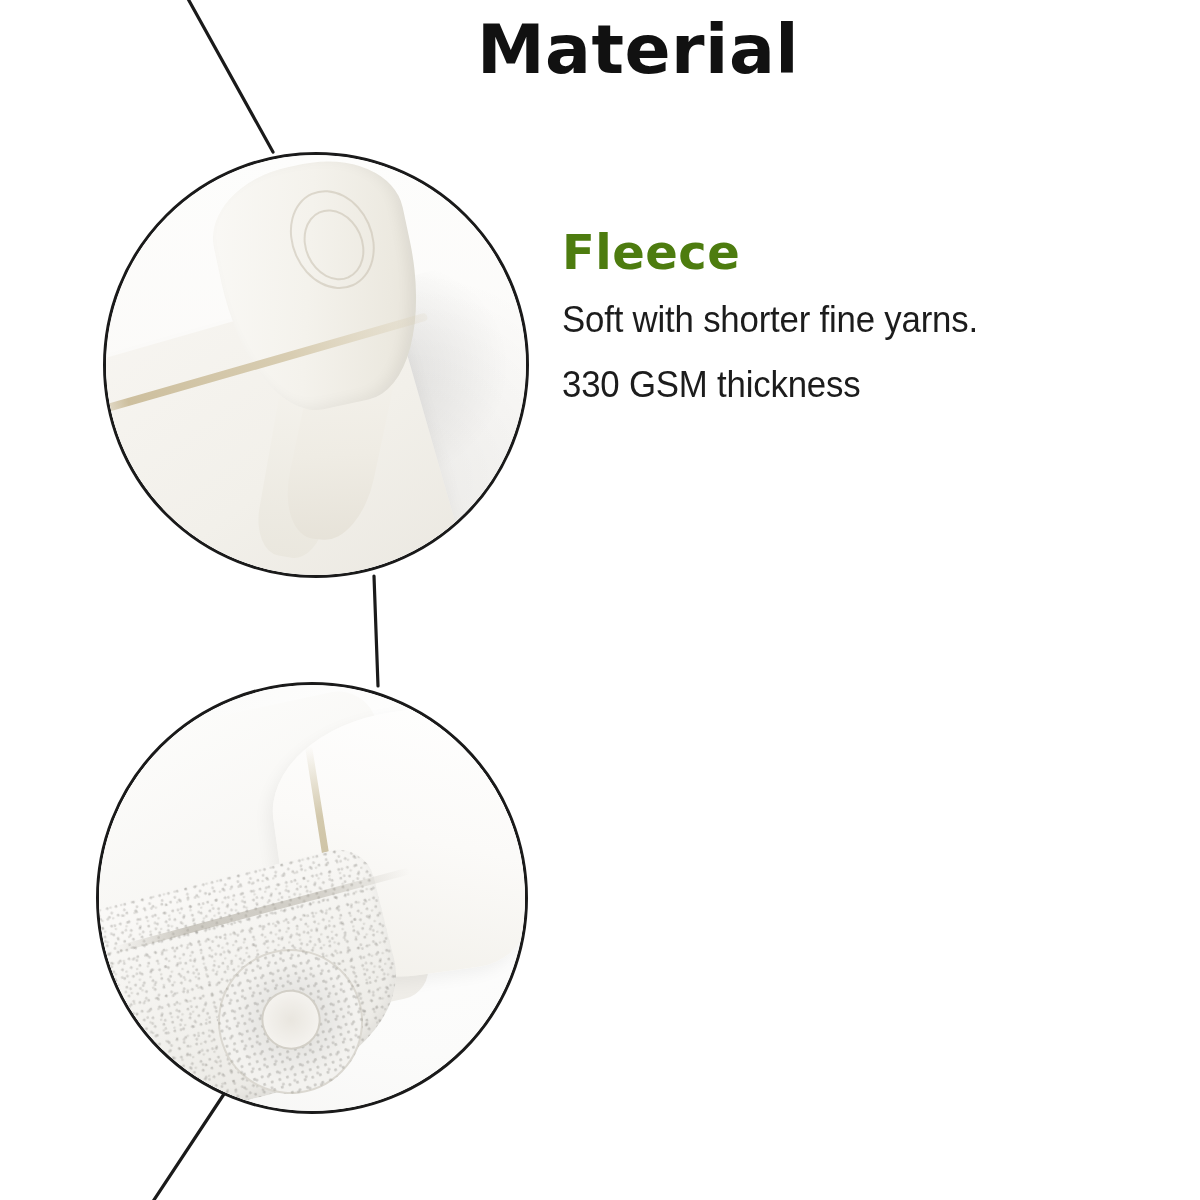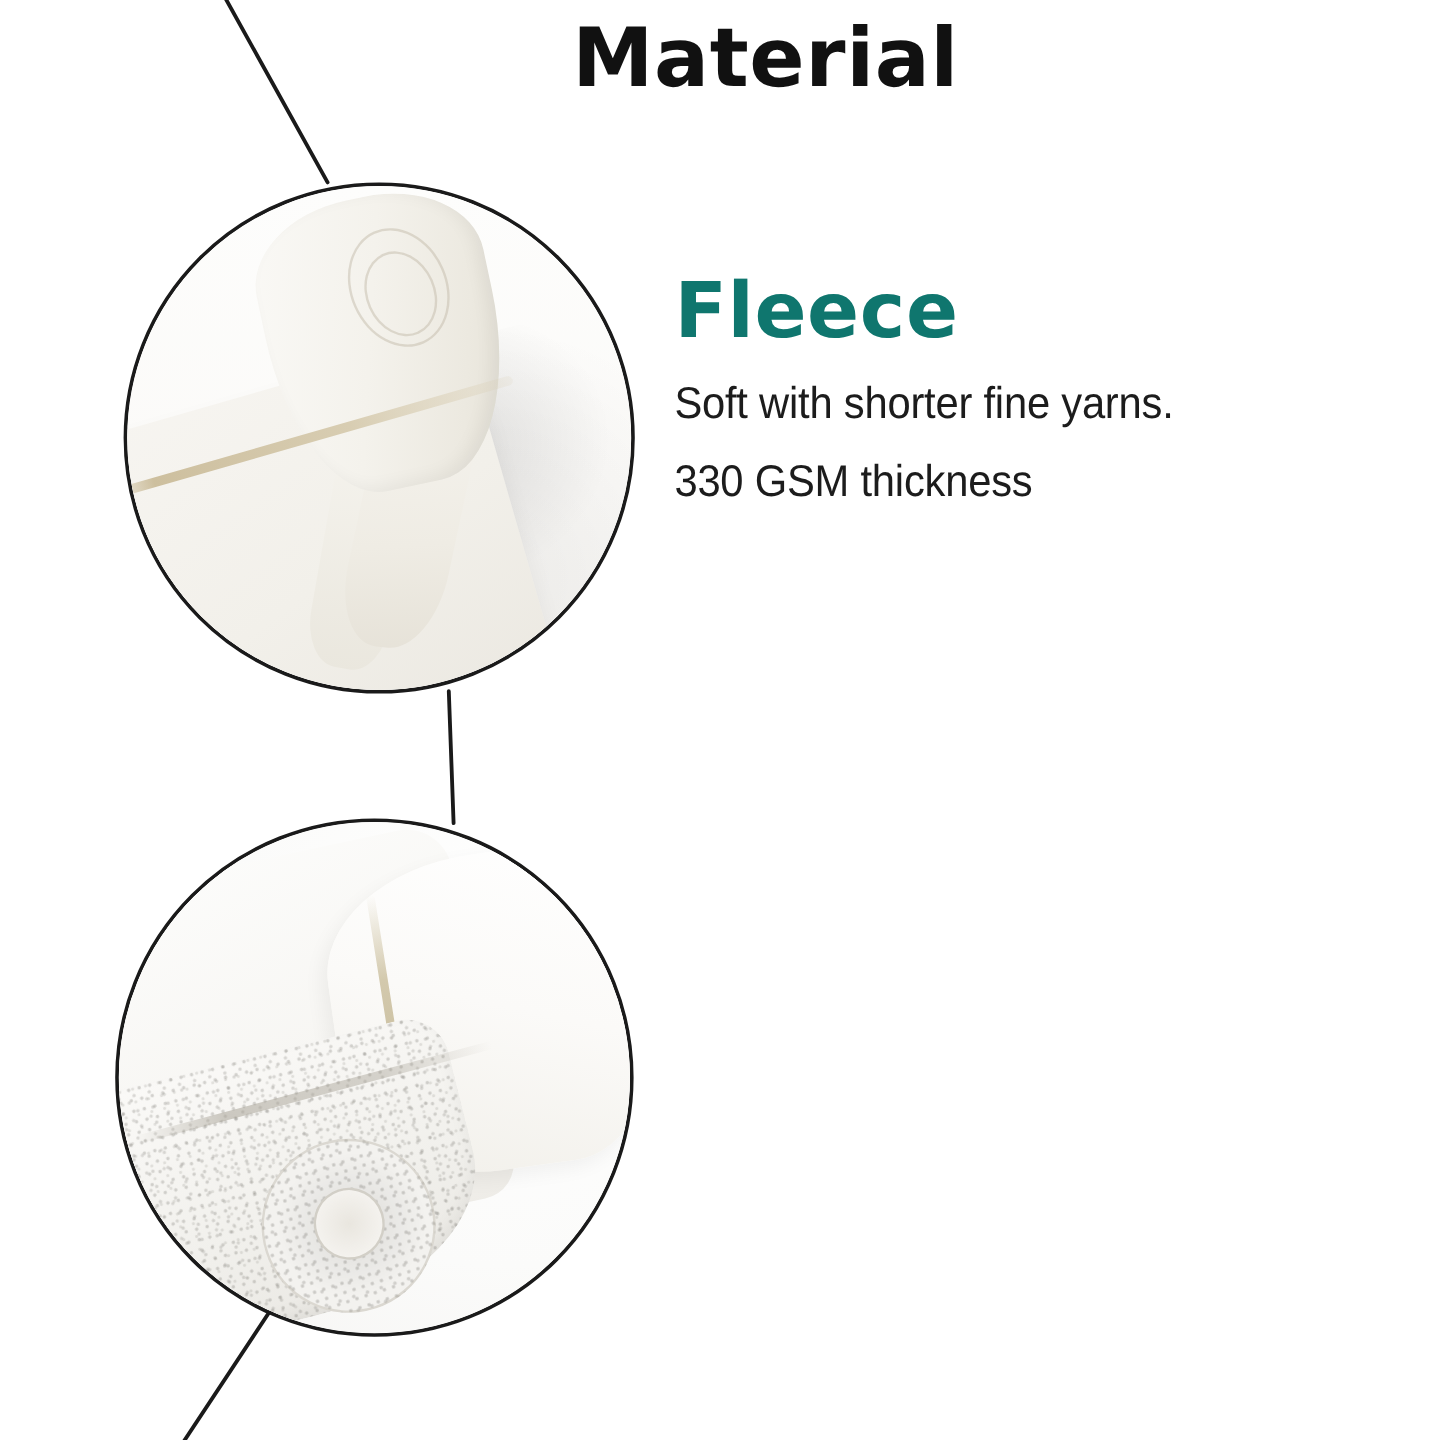--- a/index.html
+++ b/index.html
@@ -211,24 +211,24 @@
     border-radius: 4px;
   }
 
   
   .block { position: absolute; left: 562px; }
   #block-fleece { top: 228px; }
   #block-sherpa { top: 738px; }
 
   .block h2 {
     font-family: "DejaVu Sans", sans-serif;
-    font-size: 64px;
+    font-size: 48px;
     font-weight: 700;
     letter-spacing: 0.5px;
-    color: #0f766e;
+    color: #4d7c0f;
     line-height: 1.0;
     margin-bottom: 18px;
   }
 
   .desc {
     font-family: "Liberation Sans", sans-serif;
     font-size: 37px;
     font-weight: 400;
     color: #1c1c1c;
     line-height: 1.42;

